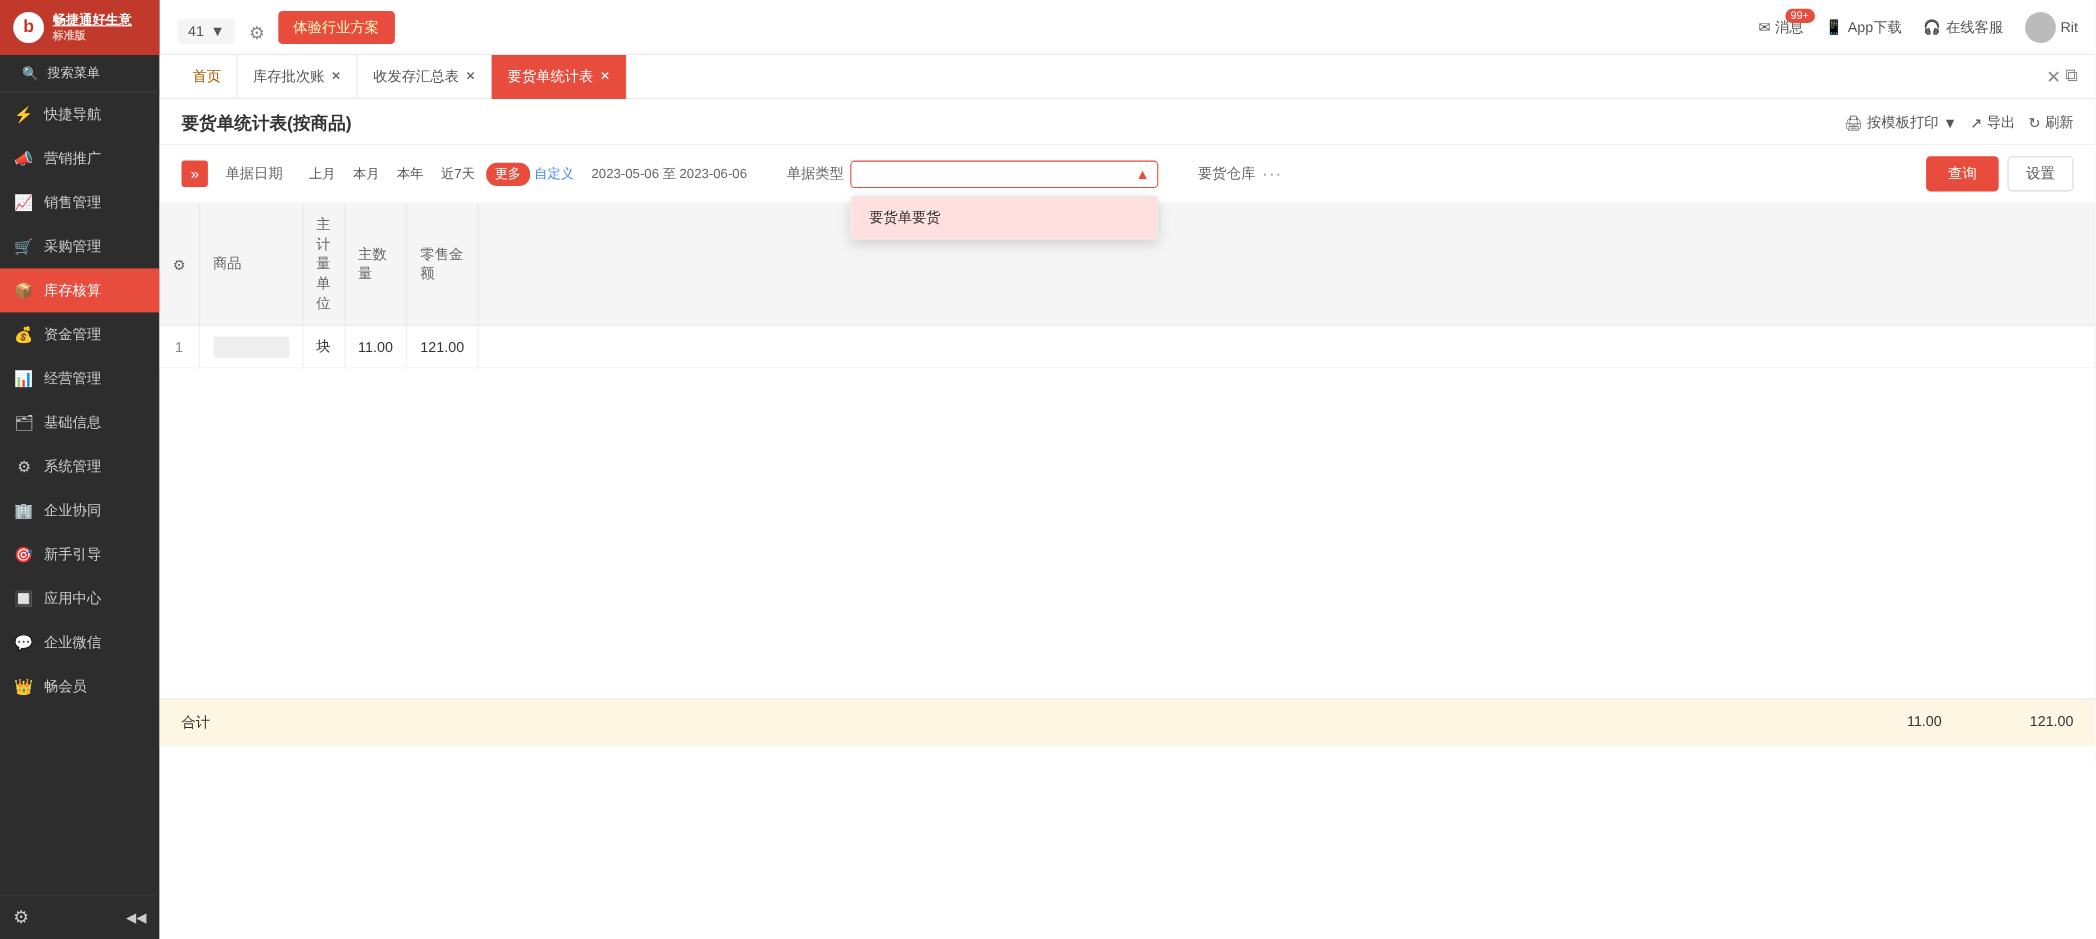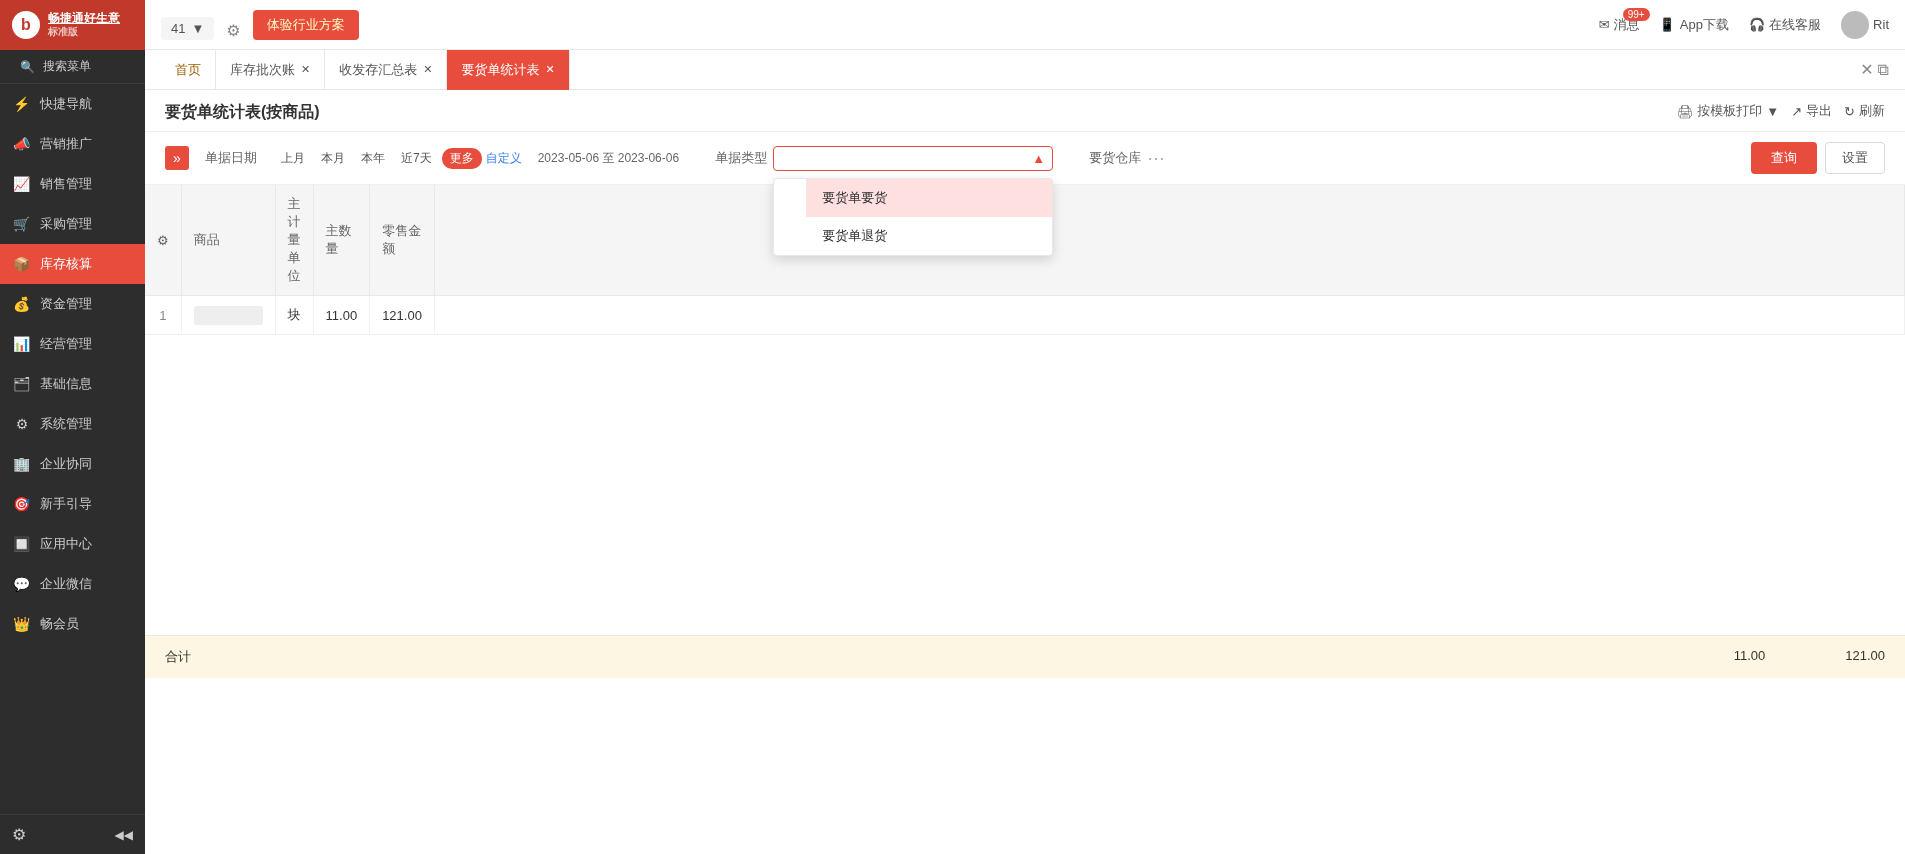--- a/index.html
+++ b/index.html
@@ -318,21 +318,20 @@
       border-radius: 4px;
       box-shadow: 0 4px 12px rgba(0,0,0,0.15);
       z-index: 100;
       min-width: 280px;
     }
     .dropdown-item {
       padding: 10px 16px;
       cursor: pointer;
       font-size: 13px;
       color: #333;
-      margin-left: 32px;
     }
     .dropdown-item.selected { background: #ffe0e0; }
 
     
     .warehouse-group {
       display: flex;
       align-items: center;
       gap: 6px;
       margin-left: 20px;
     }
@@ -578,21 +577,20 @@
         <div class="date-display">2023-05-06 至 2023-06-06</div>
 
         <div class="doctype-group" style="position:relative;">
           <span class="doctype-label">单据类型</span>
           <div class="doctype-select-wrapper">
             <input class="doctype-input" value="" readonly="" style="cursor: pointer;">
             <span class="doctype-arrow">▲</span>
             
             <div class="dropdown-overlay">
               <div class="dropdown-item selected">要货单要货</div>
-              <div class="dropdown-item">要货单退货</div>
             </div>
           </div>
         </div>
 
         <div class="warehouse-group">
           <span class="warehouse-label">要货仓库</span>
           <span class="warehouse-dots">···</span>
         </div>
 
         <div class="filter-actions">

